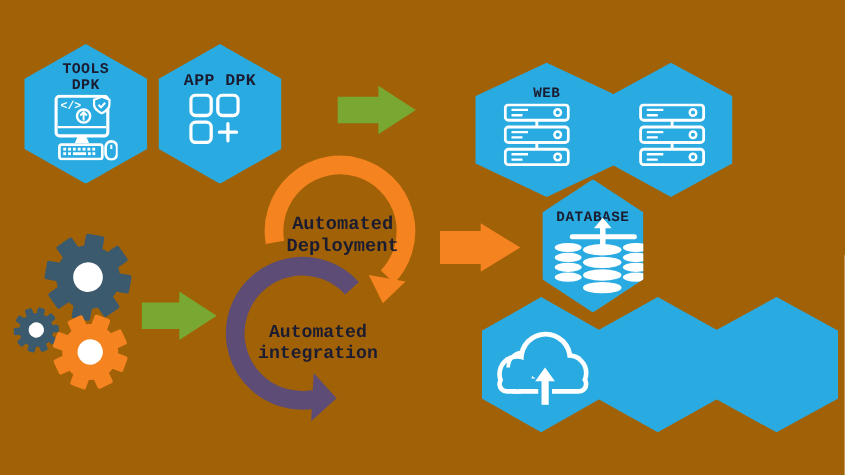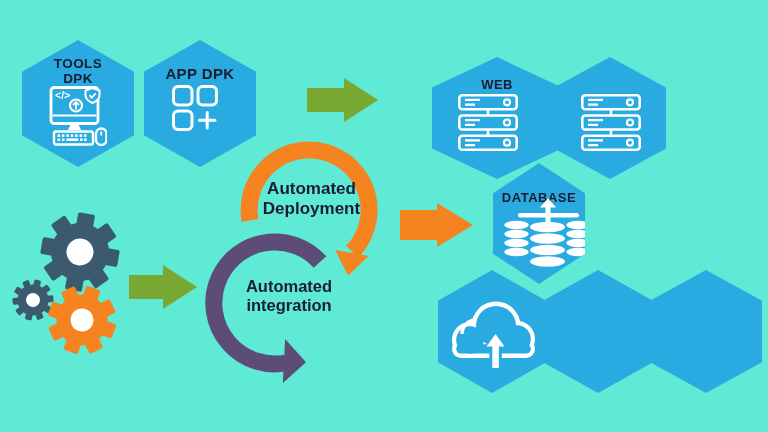--- a/index.html
+++ b/index.html
@@ -1,25 +1,25 @@
 <!DOCTYPE html>
 <html><head>
 <meta charset="utf-8">
 <style>
   html,body{margin:0;padding:0;background:#fff;}
-  .canvas{position:relative;width:768px;height:432px;background:#5eead4;overflow:hidden;
-          font-family:Liberation Sans, sans-serif;}
+  .canvas{position:relative;width:768px;height:432px;background:#a16207;overflow:hidden;
+          font-family:Liberation Mono, monospace;}
   #vector-layer{position:absolute;left:0;top:0;}
   .hex{position:absolute;background:#29abe2;
        clip-path:polygon(50% 0,100% 25%,100% 75%,50% 100%,0 75%,0 25%);}
   .hex-label{position:absolute;left:0;width:100%;text-align:center;font-weight:800;
              color:#1c1c30;white-space:pre-line;letter-spacing:.4px;}
   .hex-icon{position:absolute;}
   .cycle-label{position:absolute;font-weight:800;color:#1c1c30;white-space:pre-line;
-               text-align:center;}
+               text-align:center;margin-top:16px;}
   #hex-tools{left:22px;top:40px;width:112px;height:127px;}
   #hex-appdpk{left:144px;top:40px;width:112px;height:127px;}
   #hex-web{left:432px;top:57px;width:130px;height:122px;}
   #hex-app{left:554px;top:57px;width:112px;height:122px;}
   #hex-db{left:493px;top:163px;width:92px;height:121px;}
   #hex-cloud-l{left:438px;top:270px;width:108px;height:123px;}
   #hex-cloud-m{left:543px;top:270px;width:110px;height:123px;}
   #hex-cloud-r{left:650px;top:270px;width:112px;height:123px;}
   #hex-tools .hex-label{top:16px;font-size:13.5px;line-height:15px;}
   #hex-appdpk .hex-label{top:25px;font-size:15px;text-align:center;}

